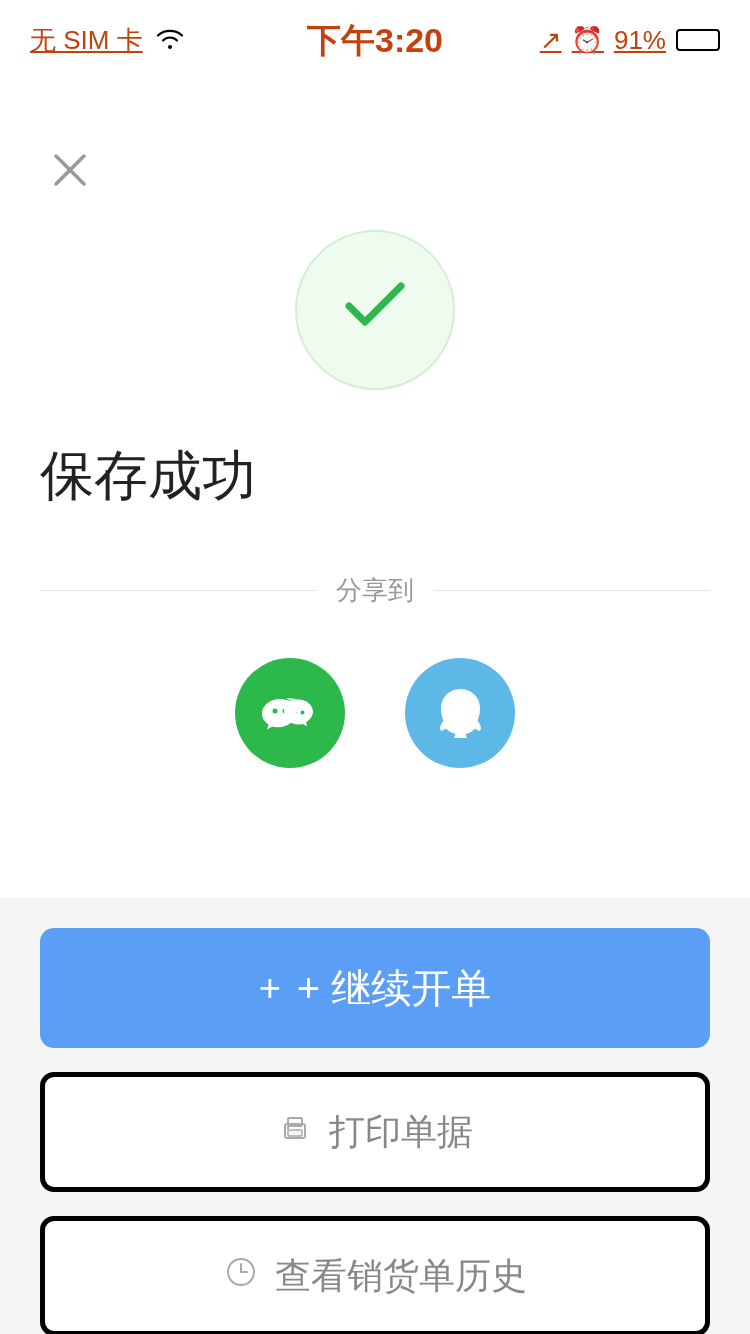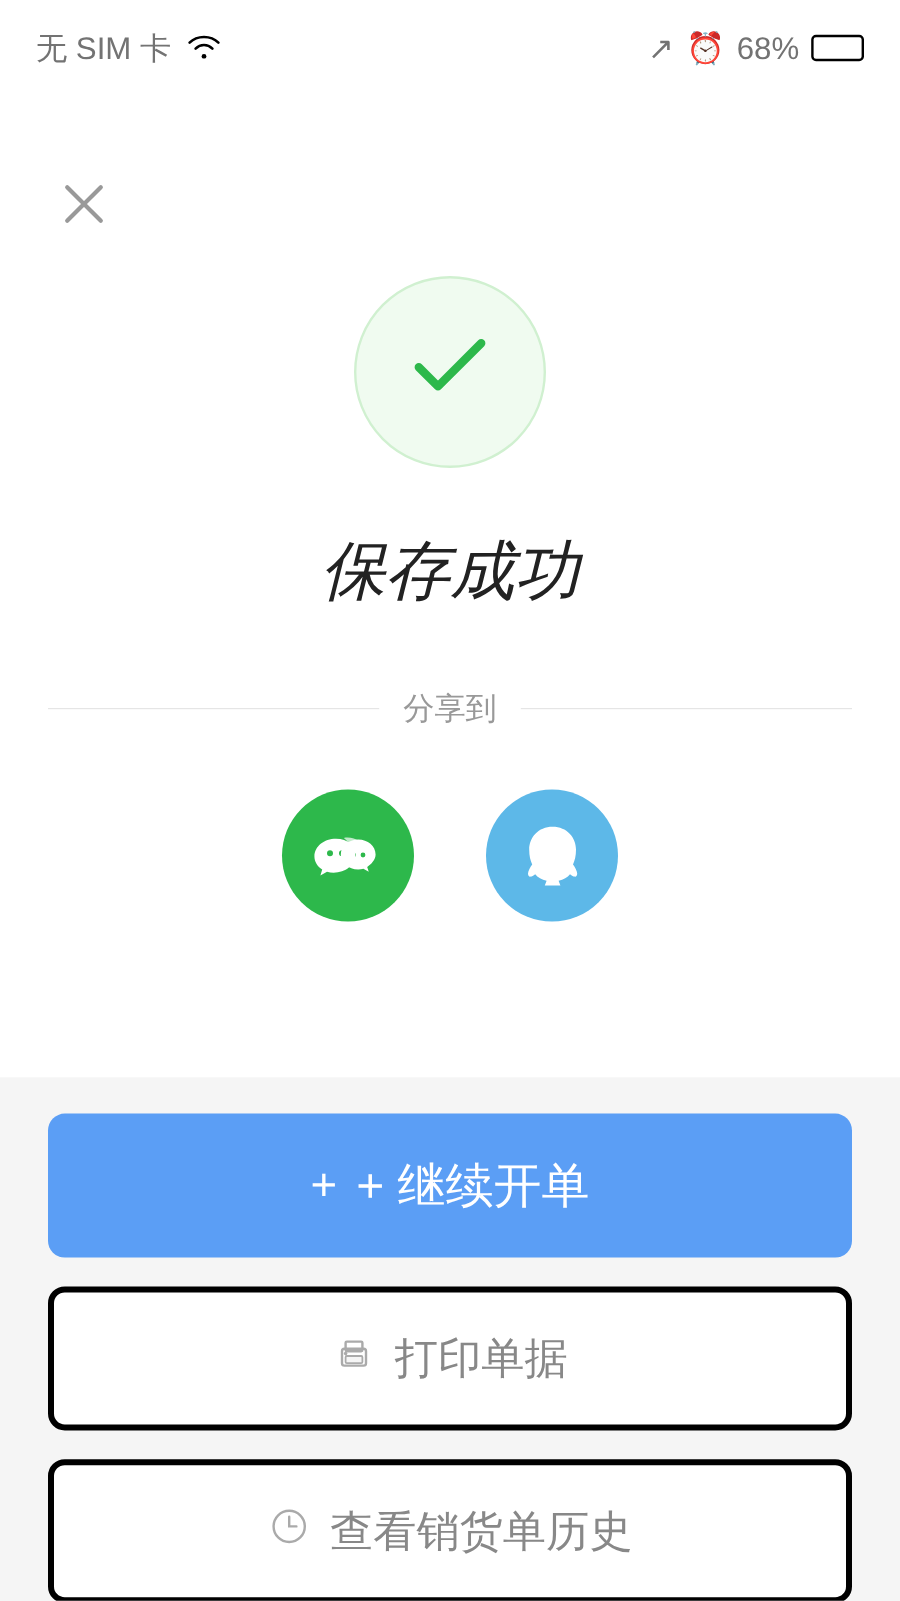--- a/index.html
+++ b/index.html
@@ -19,21 +19,22 @@
 
     .status-bar {
       width: 100%;
       height: 80px;
       background: #fff;
       display: flex;
       align-items: center;
       justify-content: space-between;
       padding: 0 30px;
       font-size: 28px;
-      color: #737373;
+      color: #c2410c;
+      text-decoration: underline;
     }
 
     .status-left {
       display: flex;
       align-items: center;
       gap: 12px;
       font-size: 26px;
     }
 
     .status-center {
@@ -101,26 +102,25 @@
       margin: 0 auto 50px;
     }
 
     .check-icon {
       font-size: 80px;
       color: #2db84b;
       line-height: 1;
     }
 
     .success-title {
-      text-align: center;
+      text-align: left;
       font-size: 54px;
       font-weight: 500;
       color: #222;
       margin-bottom: 60px;
-      font-style: italic;
     }
 
     .divider-container {
       display: flex;
       align-items: center;
       gap: 20px;
       margin-bottom: 50px;
     }
 
     .divider-line {
@@ -198,24 +198,25 @@
   <div class="status-left">
     <span>无 SIM 卡</span>
     <span>
       <svg width="30" height="22" viewBox="0 0 30 22" fill="none">
         <path d="M15 18a2 2 0 1 1 0 4 2 2 0 0 1 0-4z" fill="#000"></path>
         <path d="M8 13.5C9.8 11.7 12.3 10.5 15 10.5s5.2 1.2 7 3" stroke="#000" stroke-width="2.2" fill="none" stroke-linecap="round"></path>
         <path d="M3 8.5C5.9 5.6 10.2 3.8 15 3.8s9.1 1.8 12 4.7" stroke="#000" stroke-width="2.2" fill="none" stroke-linecap="round"></path>
       </svg>
     </span>
   </div>
+  <div class="status-center">下午3:20</div>
   <div class="status-right">
     <span>↗</span>
     <span>⏰</span>
-    <span>68%</span>
+    <span>91%</span>
     <span class="battery-bar">
       <span class="battery-fill"></span>
     </span>
   </div>
 </div>
 
 <div class="main-content">
 
   <div class="close-btn">
     <svg class="close-icon-svg" viewBox="0 0 40 40" fill="none">

